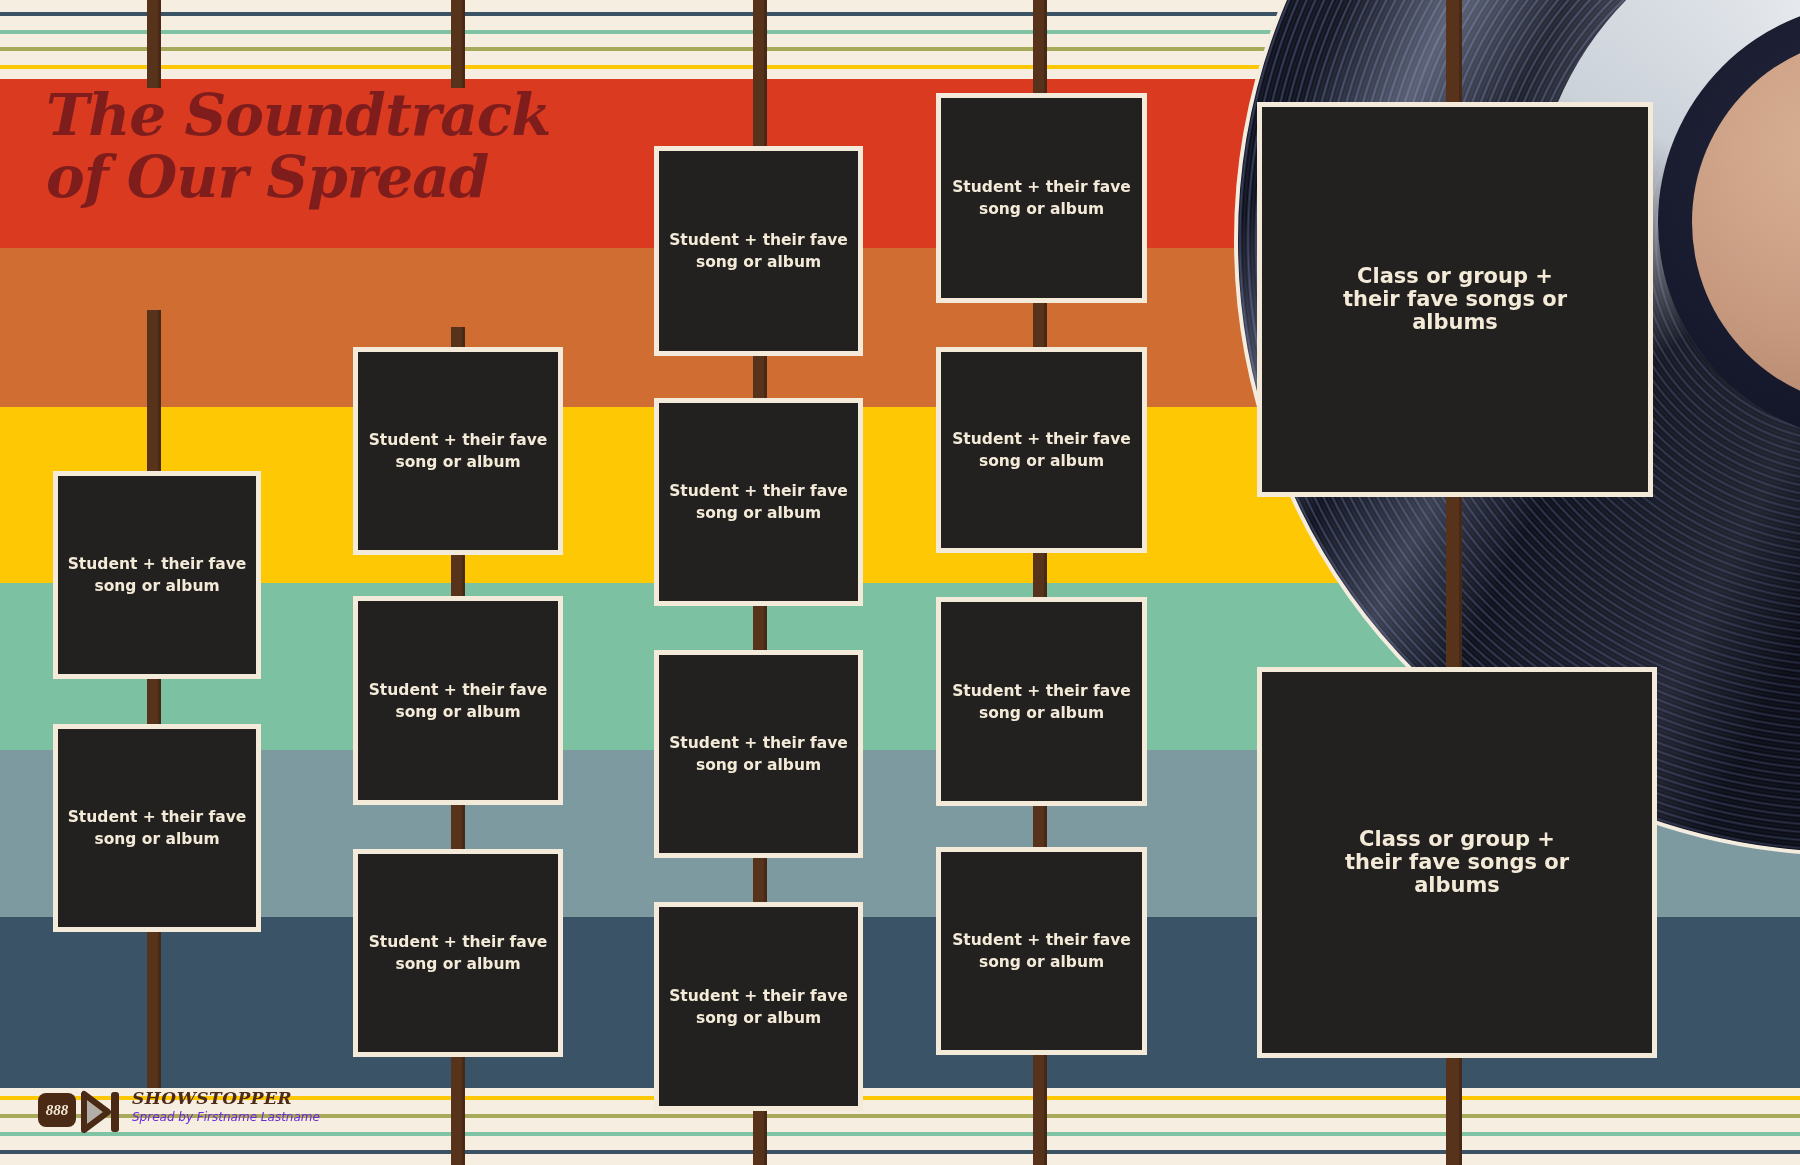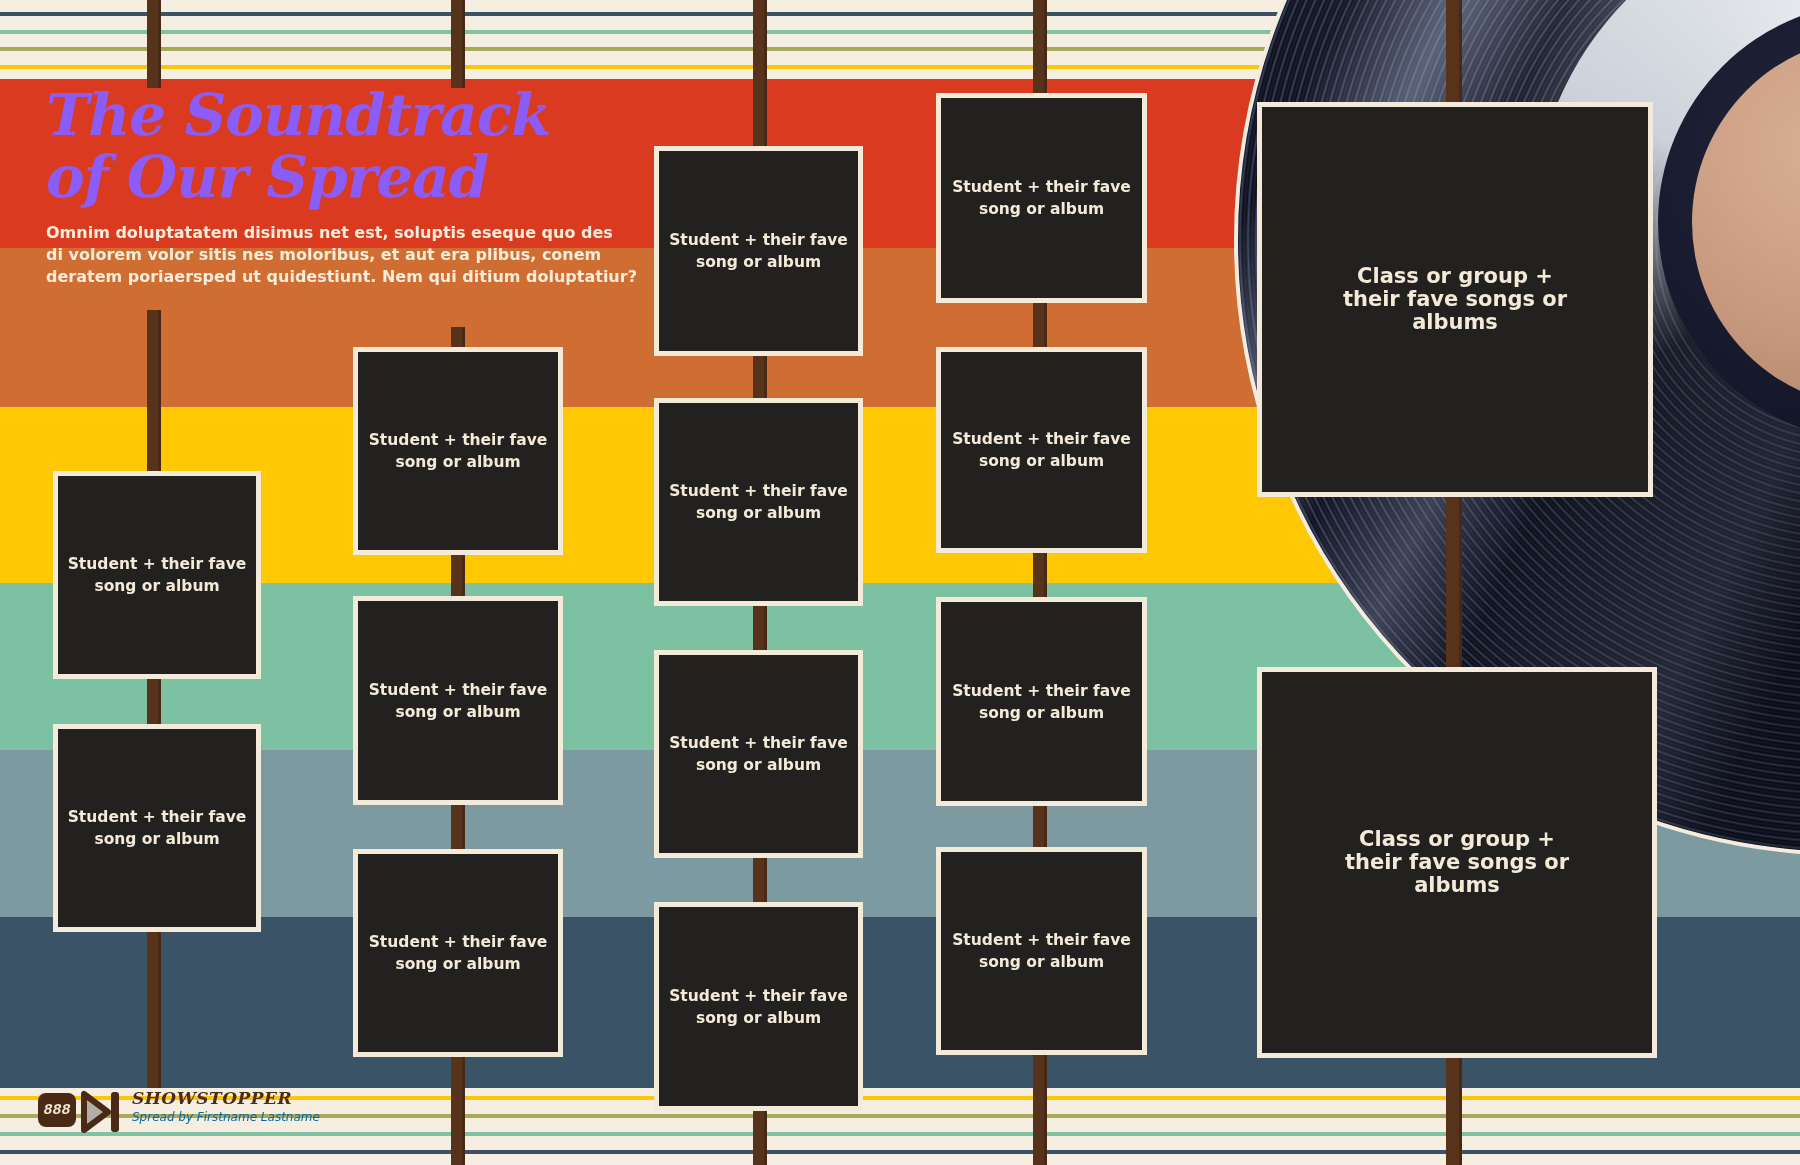--- a/index.html
+++ b/index.html
@@ -34,33 +34,33 @@
   .pbox{
     position:absolute;z-index:4;background:#232020;border:5px solid #f3ead9;
     display:flex;flex-direction:column;align-items:center;justify-content:center;
     box-sizing:border-box;cursor:pointer;
   }
   .pbox .ln{color:#f3ead8;font-weight:bold;font-size:15.5px;line-height:22px;white-space:nowrap;}
   .pbox.big .ln{font-size:21px;line-height:23px;}
   
   #header{position:absolute;left:46px;top:84px;z-index:6;}
   #page-title{font-family:"DejaVu Serif","Liberation Serif",serif;font-style:italic;font-weight:bold;
-    font-size:58px;line-height:62px;color:#8b5cf6;letter-spacing:-1px;}
+    font-size:58px;line-height:62px;color:#7f1d1d;letter-spacing:-1px;}
   #intro{margin-top:14px;}
   #intro .iln{color:#f9edd9;font-weight:bold;font-size:16px;line-height:22px;white-space:nowrap;}
   
   #footer{position:absolute;left:38px;top:1088px;z-index:6;display:flex;align-items:flex-start;}
   #badge{width:38px;height:34px;margin-top:5px;border-radius:8px;background:#4a2a15;
     display:flex;align-items:center;justify-content:center;
-    color:#f3e7d4;font-family:Liberation Mono, monospace;font-style:italic;font-weight:bold;font-size:15px;}
+    color:#f3e7d4;font-family:Liberation Serif, serif;font-style:italic;font-weight:bold;font-size:15px;}
   #nexticon{margin-left:4px;margin-top:1px;}
   #brandcol{margin-left:12px;}
   #brand{font-family:"DejaVu Serif","Liberation Serif",serif;font-style:italic;font-weight:bold;
     font-size:17px;color:#4e2b16;letter-spacing:.5px;}
-  #byline{font-style:italic;font-size:12px;color:#0369a1;margin-top:2px;}
+  #byline{font-style:italic;font-size:12px;color:#6d28d9;margin-top:2px;}
 </style>
 </head>
 <body>
 
 <div id="page">
 
   <div id="bands-layer">
       <div class="band" style="top: 79px; height: 169px; background: rgb(218, 58, 32);"></div>
       <div class="band" style="top: 248px; height: 159px; background: rgb(208, 109, 51);"></div>
       <div class="band" style="top: 407px; height: 176px; background: rgb(254, 200, 4);"></div>
@@ -158,25 +158,20 @@
         <div class="ln">their fave songs or</div>
         <div class="ln">albums</div>
       </div>
     </div>
 
   <div id="header">
     <div id="page-title">
       <div>The Soundtrack</div>
       <div>of Our Spread</div>
     </div>
-    <div id="intro">
-      <div class="iln">Omnim doluptatatem disimus net est, soluptis eseque quo des</div>
-      <div class="iln">di volorem volor sitis nes moloribus, et aut era plibus, conem</div>
-      <div class="iln">deratem poriaersped ut quidestiunt. Nem qui ditium doluptatiur?</div>
-    </div>
   </div>
 
   <div id="footer">
     <div id="badge">
       <span>888</span>
     </div>
     <svg id="nexticon" width="40" height="46" viewBox="0 0 40 46">
       <polygon points="4,5 4,41 28,23" fill="#b3afa8" stroke="#4a2a15" stroke-width="6" stroke-linejoin="round"></polygon>
       <rect x="31" y="3" width="8" height="40" rx="3" fill="#4a2a15"></rect>
     </svg>

